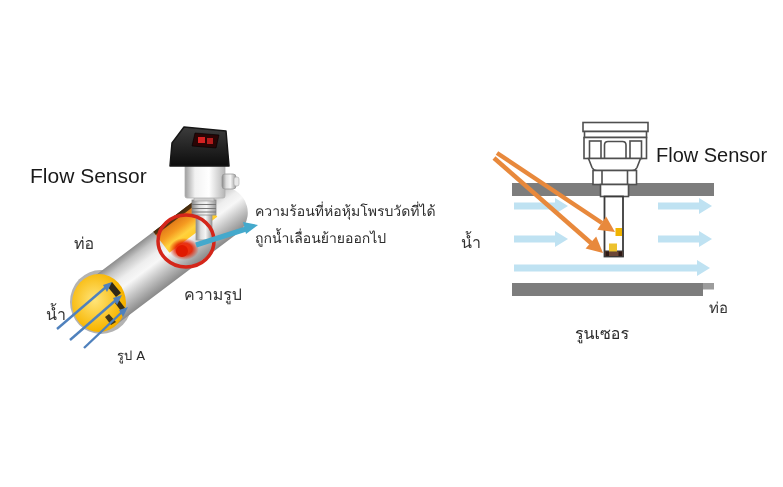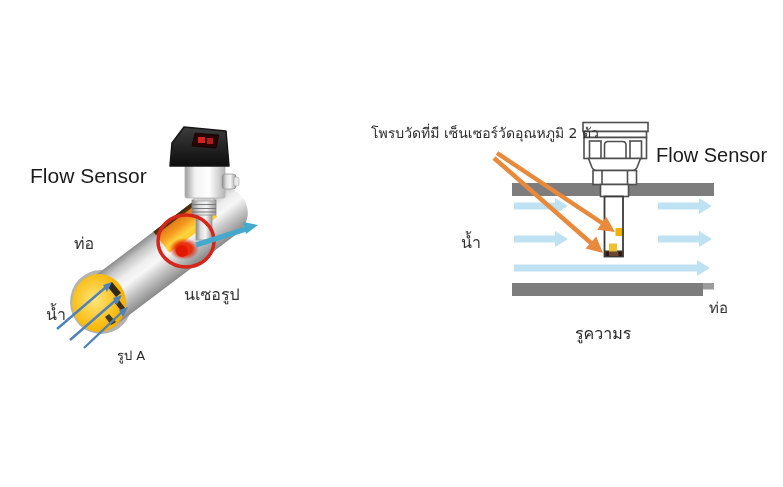--- a/index.html
+++ b/index.html
@@ -181,23 +181,26 @@
         <polygon points="615,232 597.3,229.7 606.1,216.5" style="fill:var(--pointer_orange,#e8893c)"></polygon>
         <line x1="494" y1="158" x2="591" y2="243" style="stroke:var(--pointer_orange,#e8893c)" stroke-width="4.5"></line>
         <polygon points="603,253 585.6,248.5 596.2,236.5" style="fill:var(--pointer_orange,#e8893c)"></polygon>
       </g>
     </g>
   </svg>
 
   <div class="lbl latin fs-a">Flow Sensor</div>
   <div class="lbl pipe-a">ท่อ</div>
   <div class="lbl water-a">น้ำ</div>
-  <div class="lbl zoom-a">นเซอรูป</div>
+  <div class="lbl zoom-a">ความรูป</div>
   <div class="lbl cap-a">รูป A</div>
 
-
-  <div class="lbl probe-note">โพรบวัดที่มี เซ็นเซอร์วัดอุณหภูมิ 2 ตัว</div>
+  <div class="lbl annot">
+    <div>ความร้อนที่ห่อหุ้มโพรบวัดที่ได้</div>
+    <div>ถูกน้ำเลื่อนย้ายออกไป</div>
+  </div>
+
   <div class="lbl latin fs-z">Flow Sensor</div>
   <div class="lbl water-z">น้ำ</div>
   <div class="lbl pipe-z">ท่อ</div>
-  <div class="lbl cap-z">รูความร</div>
+  <div class="lbl cap-z">รูนเซอร</div>
 
 </div>
 
 </body></html>

